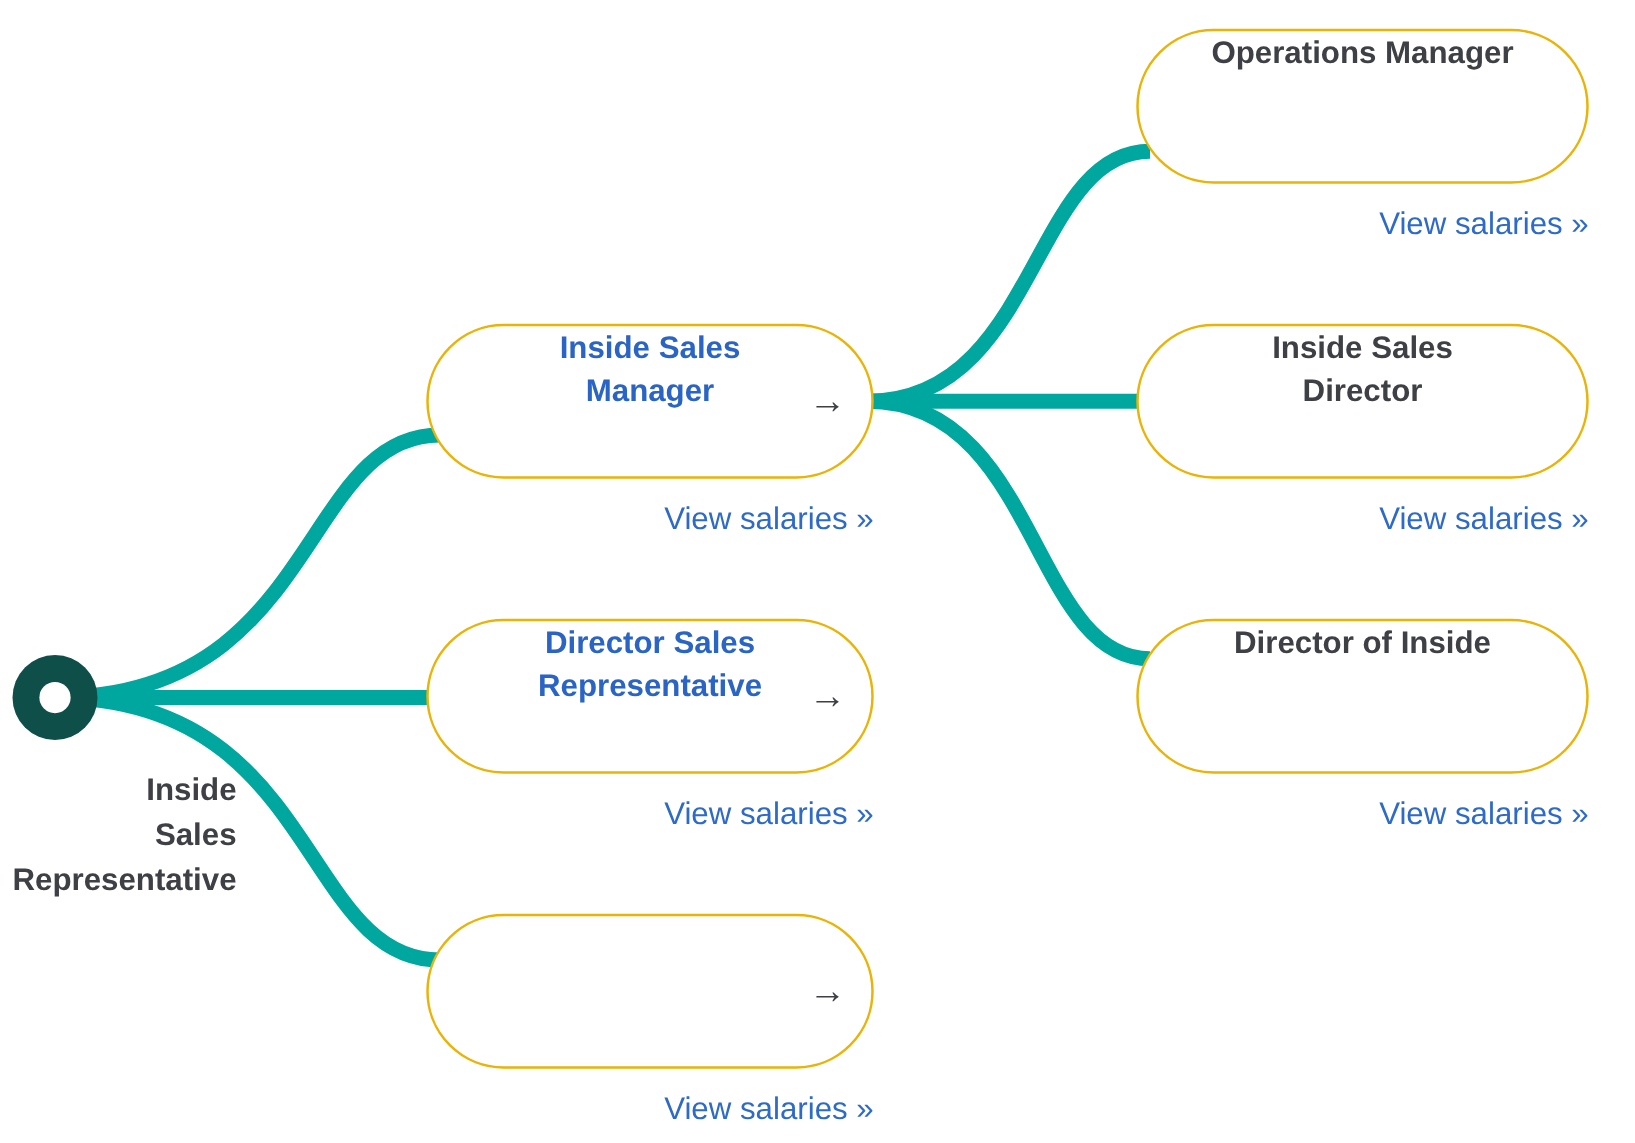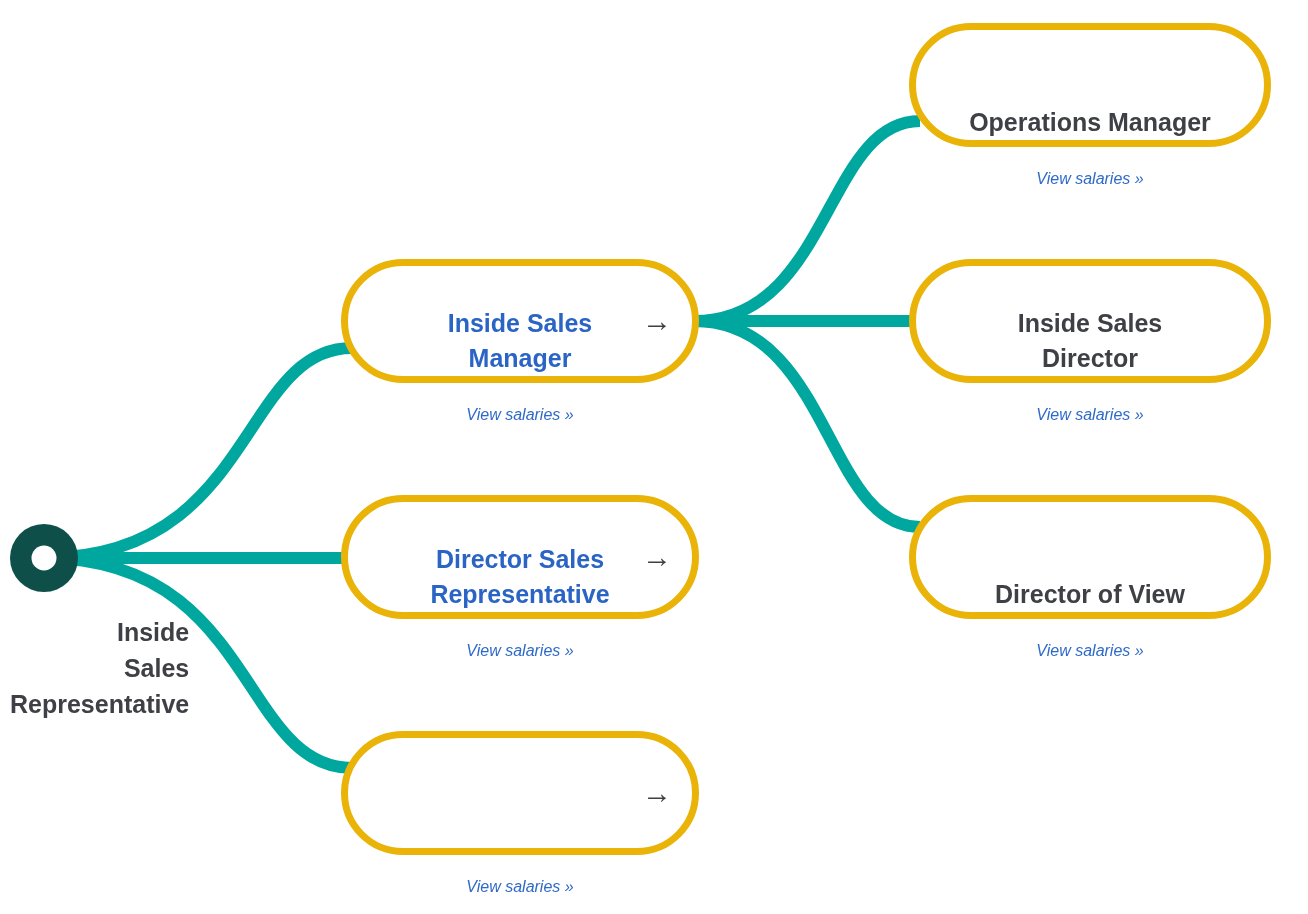--- a/index.html
+++ b/index.html
@@ -17,25 +17,25 @@
   }
   #connectors {
     position: absolute;
     left: 0;
     top: 0;
   }
   .pill {
     position: absolute;
     height: 124px;
     background: #ffffff;
-    border: 7px solid #eab308;
+    border: 2px solid #eab308;
     border-radius: 62px;
     box-sizing: border-box;
     display: flex;
-    align-items: flex-end;
+    align-items: flex-start;
     justify-content: center;
   }
   .node-title {
     font-size: 25px;
     font-weight: bold;
     line-height: 35px;
     text-align: center;
     white-space: pre-line;
   }
   .node-title.blue { color: #2a64c4; cursor: pointer; }
@@ -46,27 +46,26 @@
     top: 50%;
     transform: translateY(-50%);
     font-size: 30px;
     font-weight: normal;
     color: #3f4045;
     cursor: pointer;
     line-height: 1;
   }
   .salary-link {
     position: absolute;
-    text-align: center;
-    font-size: 16px;
+    text-align: right;
+    font-size: 25px;
     font-weight: normal;
     color: #2e6ac8;
     cursor: pointer;
     line-height: 30px;
-    font-style: italic;
   }
   .root-label {
     position: absolute;
     left: 10px;
     top: 614px;
     font-size: 25px;
     font-weight: bold;
     line-height: 36px;
     color: #3f4045;
     white-space: pre-line;
@@ -119,17 +118,17 @@
   </div>
   <div class="salary-link" style="left:909px; top:164px; width:362px;">View salaries »</div>
 
   <div class="pill" style="left:909px; top:259px; width:362px;">
     <span class="node-title dark">Inside Sales
 Director</span>
   </div>
   <div class="salary-link" style="left:909px; top:400px; width:362px;">View salaries »</div>
 
   <div class="pill" style="left:909px; top:495px; width:362px;">
-    <span class="node-title dark">Director of View</span>
+    <span class="node-title dark">Director of Inside</span>
   </div>
   <div class="salary-link" style="left:909px; top:636px; width:362px;">View salaries »</div>
 
 </div>
 
 </body></html>

